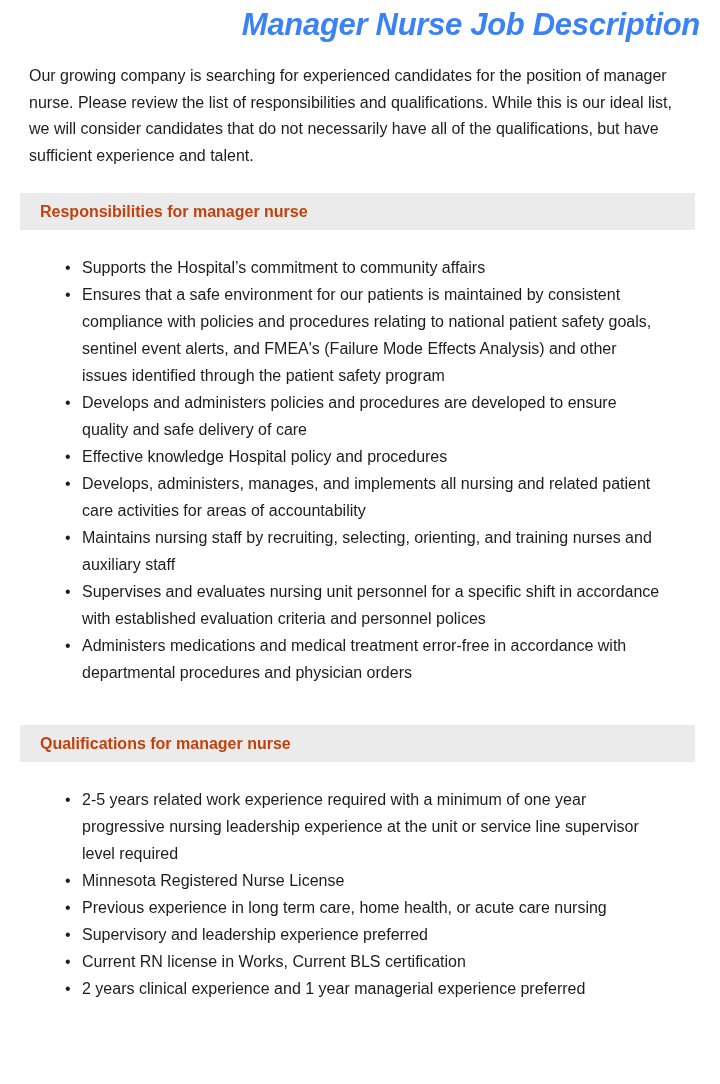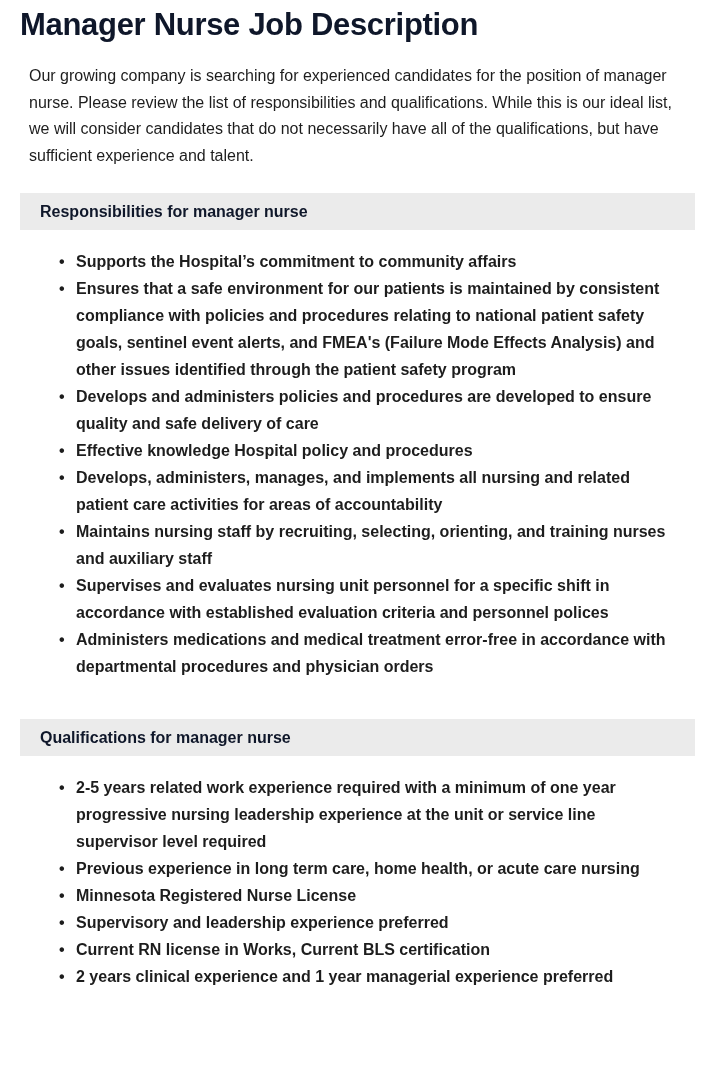--- a/index.html
+++ b/index.html
@@ -17,26 +17,27 @@
   .page {
     width: 720px;
     height: 1084px;
     position: relative;
     box-sizing: border-box;
     background: #ffffff;
   }
   .doc-title {
     margin: 0;
     padding: 6px 20px 0 20px;
-    text-align: left;
+    text-align: right;
     font-size: 31px;
     line-height: 38px;
     font-weight: 700;
     letter-spacing: -0.3px;
-    color: #0f172a;
+    color: #3b82f6;
+    font-style: italic;
   }
   .intro {
     margin: 19px 0 0 7px;
     padding: 0 30px 0 22px;
     font-size: 16px;
     line-height: 26.5px;
     color: #1d1d1d;
     text-align: left;
   }
   .section {
@@ -47,29 +48,28 @@
     background: #ebebeb;
     height: 37px;
     display: flex;
     align-items: center;
     padding-left: 20px;
     box-sizing: border-box;
   }
   .section-header-text {
     font-size: 16px;
     font-weight: 700;
-    color: #0f172a;
+    color: #c2410c;
     line-height: 20px;
   }
   ul.bullets {
     list-style: none;
-    margin: 6px;
+    margin: 12px;
     padding: 12px;
     padding-top: 12px;
-    font-weight: bold;
   }
   ul.bullets li {
     position: relative;
     margin: 0;
     padding: 0 30px 0 58px;
     font-size: 16px;
     line-height: 27px;
     color: #1d1d1d;
   }
   ul.bullets li::before {
@@ -109,21 +109,21 @@
       <li>Administers medications and medical treatment error-free in accordance with departmental procedures and physician orders</li>
     </ul>
   </div>
 
   <div class="section qual-section">
     <div class="section-header">
       <span class="section-header-text">Qualifications for manager nurse</span>
     </div>
     <ul class="bullets">
       <li>2-5 years related work experience required with a minimum of one year progressive nursing leadership experience at the unit or service line supervisor level required</li>
+      <li>Minnesota Registered Nurse License</li>
       <li>Previous experience in long term care, home health, or acute care nursing</li>
-      <li>Minnesota Registered Nurse License</li>
       <li>Supervisory and leadership experience preferred</li>
       <li>Current RN license in Works, Current BLS certification</li>
       <li>2 years clinical experience and 1 year managerial experience preferred</li>
     </ul>
   </div>
 
 </div>
 
 </body></html>

